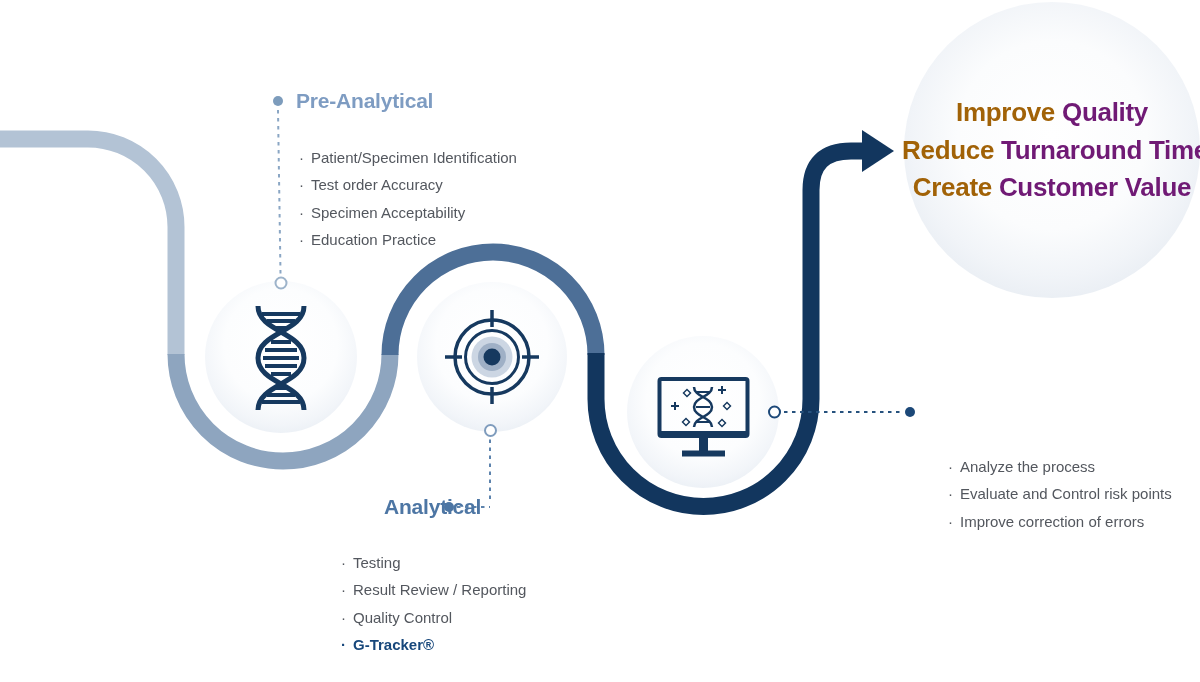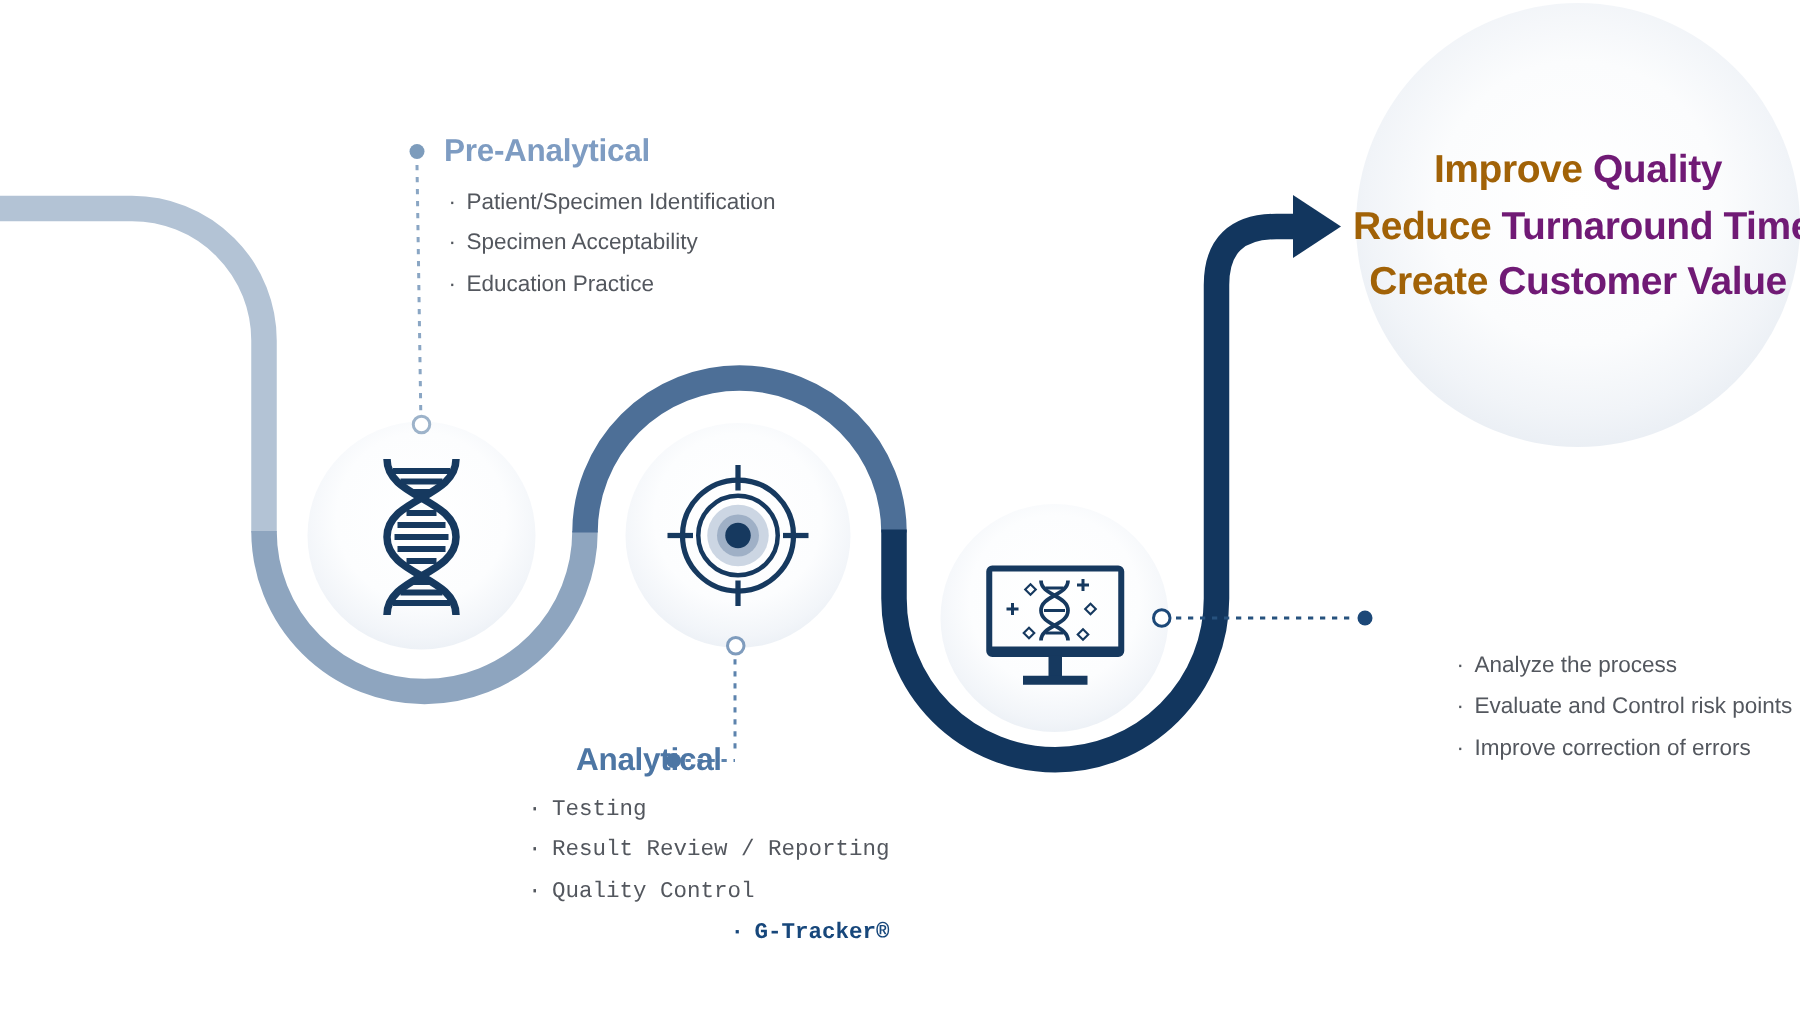--- a/index.html
+++ b/index.html
@@ -5,27 +5,27 @@
   html,body{margin:0;padding:0;background:#ffffff;}
   #stage{
     position:relative;width:1200px;height:682px;background:#ffffff;
     font-family:"Liberation Sans",sans-serif;overflow:hidden;
   }
   #flow-svg{position:absolute;left:0;top:0;}
   .title{position:absolute;font-weight:700;font-size:21px;letter-spacing:-0.2px;white-space:nowrap;text-align:right;}
   .t-pre{color:#7e9cc2;left:296px;top:89px;}
   .t-ana{color:#4d76a4;left:344px;top:495px;margin-left:40px;}
   .t-post{color:#17497a;left:928px;top:400px;}
-  .bullets{position:absolute;font-size:15px;color:#53575e;line-height:27.4px;}
+  .bullets{position:absolute;font-size:15px;color:#53575e;line-height:27.4px;margin-top:23px;}
   .b-pre{left:299px;top:121px;}
-  .b-ana{left:352px;top:526px;font-family:Liberation Mono, monospace;}
-  .b-post{left:971px;top:430px;}
+  .b-ana{left:341px;top:526px;}
+  .b-post{left:948px;top:430px;}
   .bullet{white-space:nowrap;}
   .bullet::before{content:"·";margin-right:7px;}
-  .gtracker{color:#17477b;font-weight:700;text-align:right;}
+  .gtracker{color:#17477b;font-weight:700;}
   .outcome{
     position:absolute;left:902px;top:94px;width:300px;text-align:center;
     font-size:26px;font-weight:700;line-height:37.5px;letter-spacing:-0.3px;white-space:nowrap;
   }
   .o-prefix{color:#a16207;}
   .o-hl{color:#701a75;}
 </style>
 </head>
 <body>
 
@@ -127,20 +127,21 @@
         <rect x="724.5" y="403.5" width="5" height="5" fill="none" stroke-width="1.4" transform="rotate(45 727 406)"></rect>
         <rect x="683.5" y="419.5" width="5" height="5" fill="none" stroke-width="1.4" transform="rotate(45 686 422)"></rect>
         <rect x="719.5" y="420.5" width="5" height="5" fill="none" stroke-width="1.4" transform="rotate(45 722 423)"></rect>
       </g>
     </g>
   </svg>
 
   <div class="title t-pre">Pre-Analytical</div>
   <div class="bullets b-pre">
     <div class="bullet">Patient/Specimen Identification</div>
+    <div class="bullet">Test order Accuracy</div>
     <div class="bullet">Specimen Acceptability</div>
     <div class="bullet">Education Practice</div>
   </div>
 
   <div class="title t-ana">Analytical</div>
   <div class="bullets b-ana">
     <div class="bullet">Testing</div>
     <div class="bullet">Result Review / Reporting</div>
     <div class="bullet">Quality Control</div>
     <div class="bullet gtracker">G-Tracker®</div>

